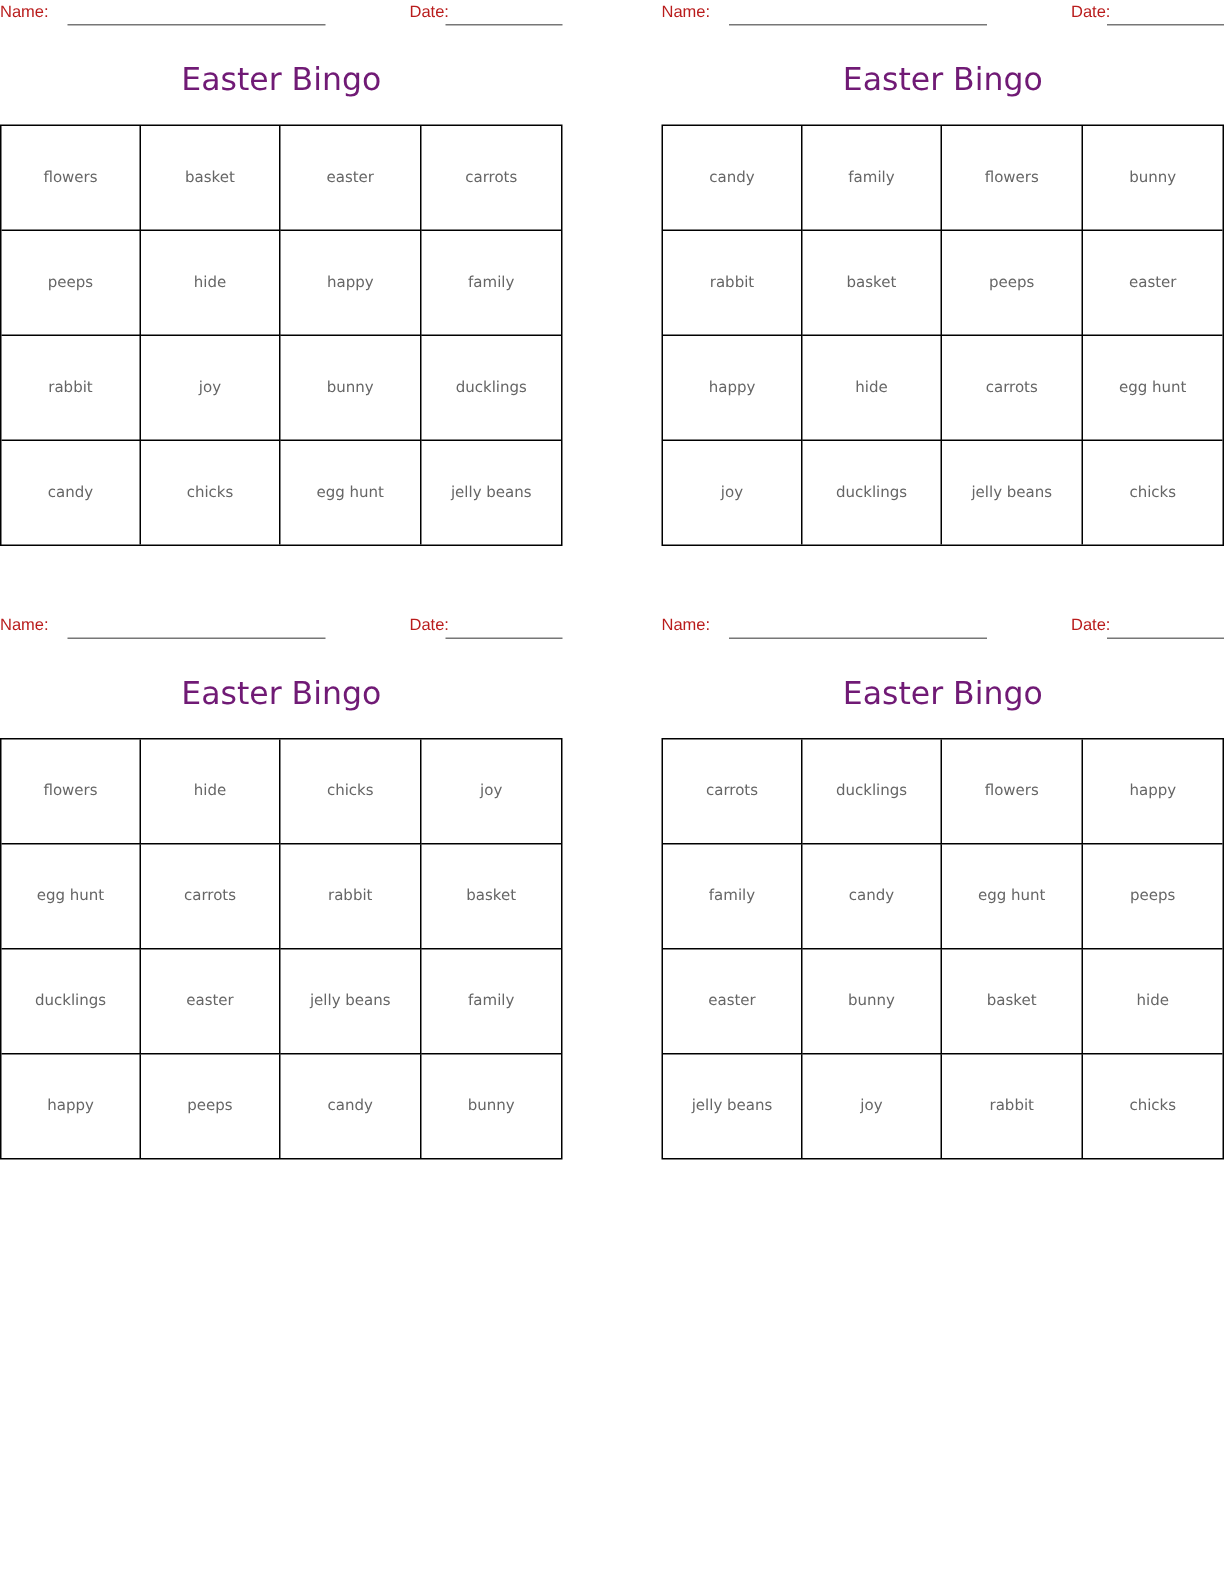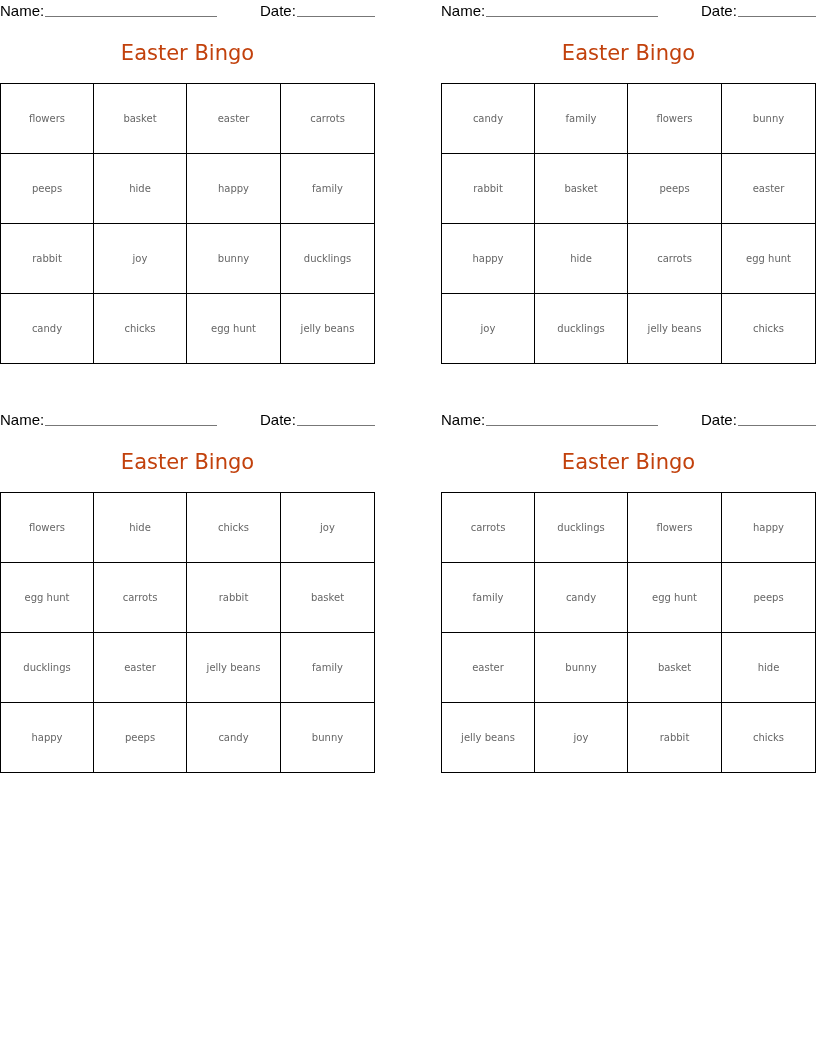--- a/index.html
+++ b/index.html
@@ -18,49 +18,49 @@
       position: absolute;
       width: 375px;
     }
     .header-line {
       position: absolute;
       top: 2px;
       left: 0;
       width: 375px;
       height: 16px;
       font-family: "Liberation Sans", sans-serif;
-      font-size: 15px;
-      color: #000000;
+      font-size: 11px;
+      color: #b91c1c;
       white-space: nowrap;
     }
     .name-label { position: absolute; left: 0; top: 0; }
     .name-line {
       position: absolute;
       left: 45px;
       top: 14px;
       width: 172px;
       border-bottom: 1px solid #777777;
     }
-    .date-label { position: absolute; left: 260px; top: 0; }
+    .date-label { position: absolute; left: 273px; top: 0; }
     .date-line {
       position: absolute;
       left: 297px;
       top: 14px;
       width: 78px;
       border-bottom: 1px solid #777777;
     }
     .title {
       position: absolute;
       top: 41px;
       left: 0;
       width: 375px;
       text-align: center;
       font-family: "DejaVu Sans", sans-serif;
       font-size: 21px;
-      color: #c2410c;
+      color: #701a75;
       letter-spacing: 0px;
     }
     .grid {
       position: absolute;
       top: 83px;
       left: 0;
       width: 373px;
       height: 279px;
       border: 1px solid #000000;
       display: grid;

